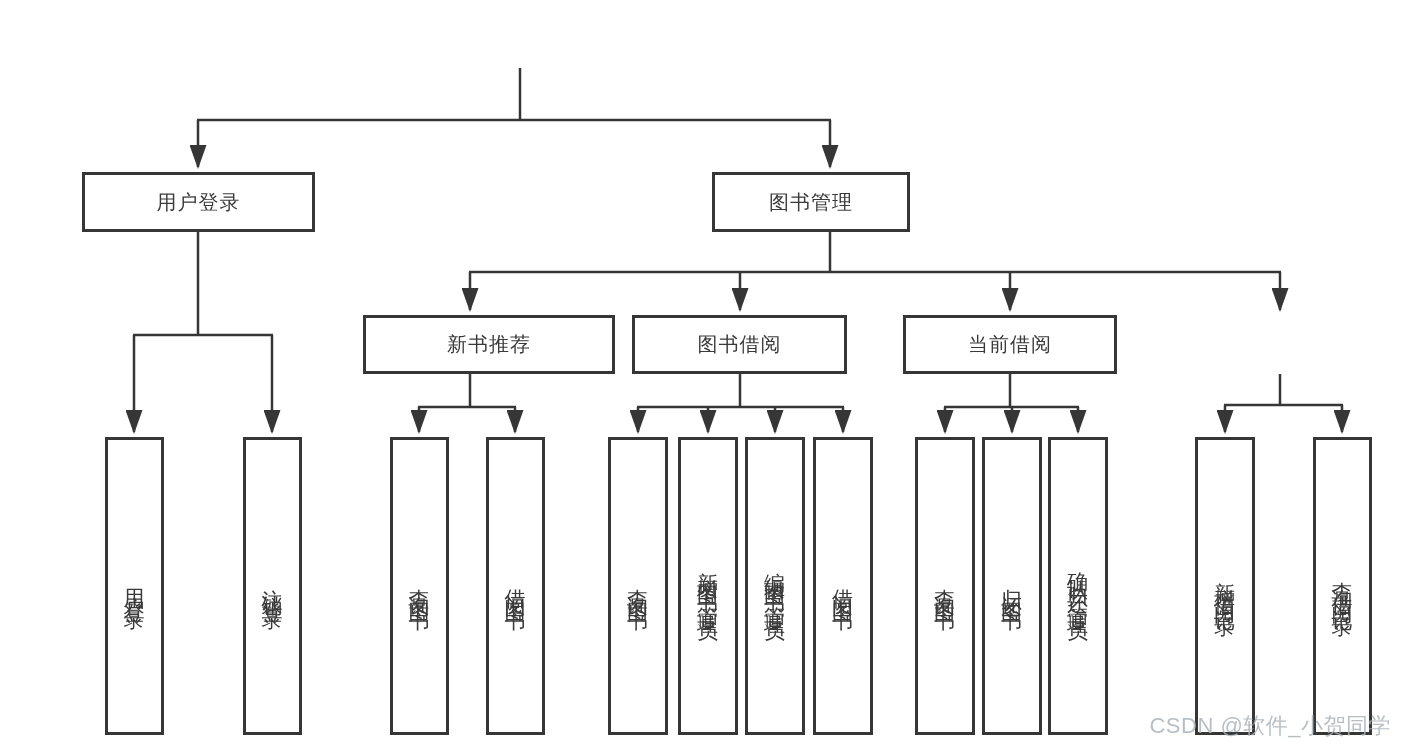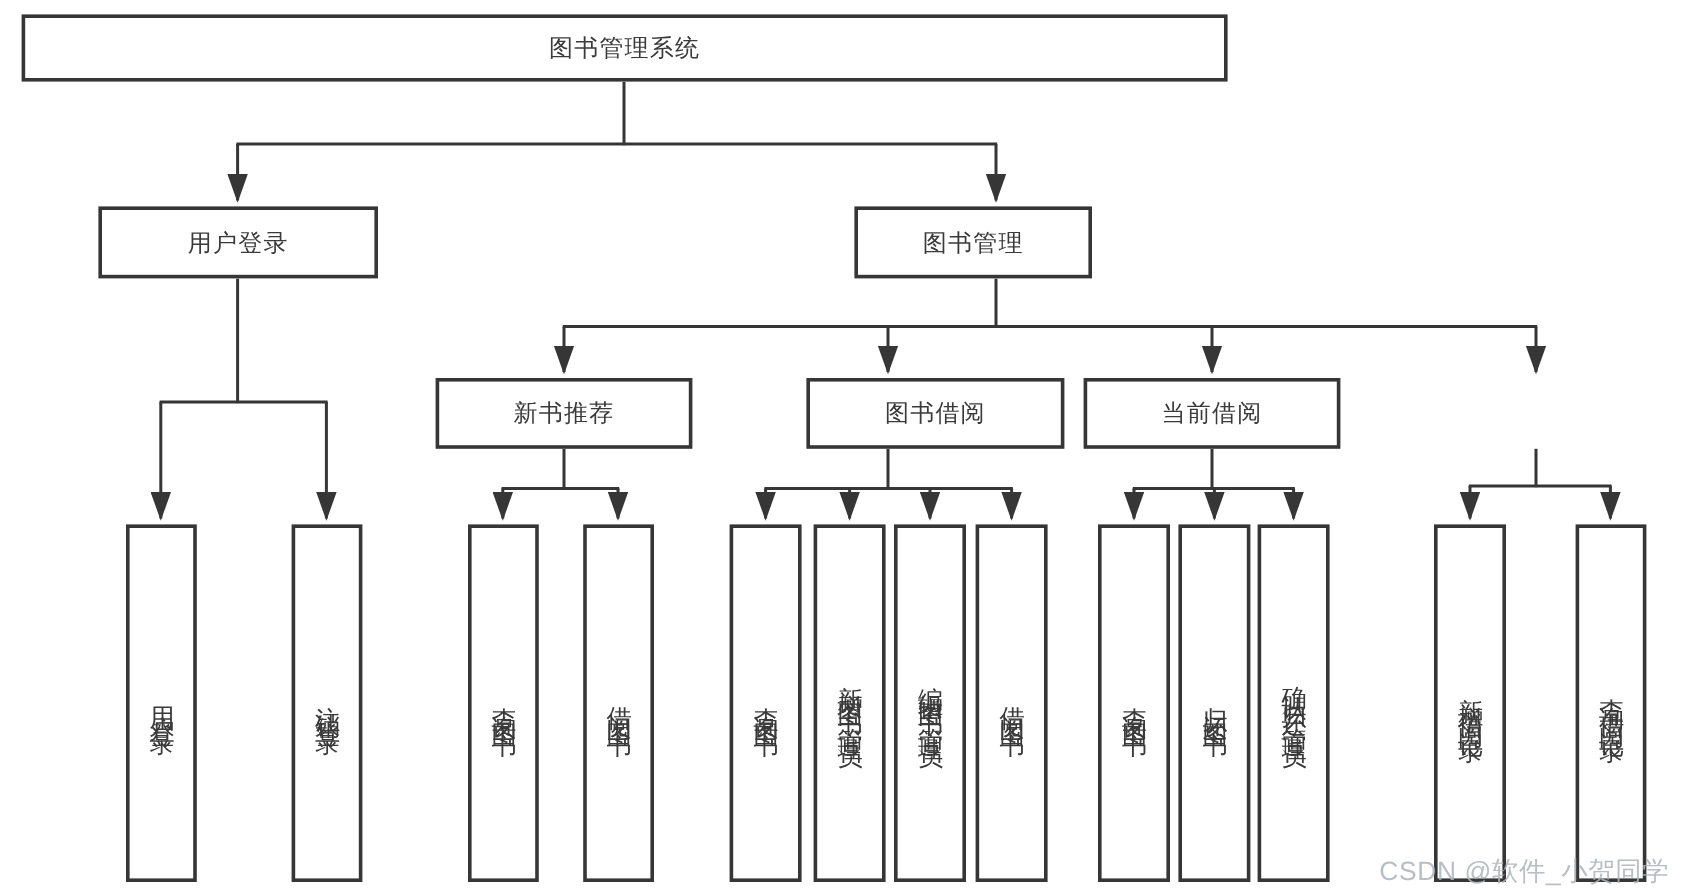--- a/index.html
+++ b/index.html
@@ -51,22 +51,22 @@
     letter-spacing: 7px;
     line-height: 1;
     white-space: nowrap;
   }
 
   .root-box   { left: 18px;  top: 12px;  width: 1005px; height: 56px; }
 
   .b-user     { left: 82px;  top: 172px; width: 233px;  height: 60px; }
   .b-book     { left: 712px; top: 172px; width: 198px;  height: 60px; }
 
-  .s-new      { left: 363px;  top: 315px; width: 214px; height: 59px; text-align: right; }
-  .s-borrow   { left: 632px;  top: 315px; width: 215px; height: 59px; margin-left: 40px; }
+  .s-new      { left: 363px;  top: 315px; width: 252px; height: 59px; text-align: right; }
+  .s-borrow   { left: 632px;  top: 315px; width: 215px; height: 59px; }
   .s-current  { left: 903px;  top: 315px; width: 214px; height: 59px; align-items: center; }
   .s-record   { left: 1173px; top: 315px; width: 214px; height: 59px; }
 
   .l-user-1   { left: 105px;  }
   .l-user-2   { left: 243px;  }
   .l-new-1    { left: 390px;  }
   .l-new-2    { left: 486px;  }
   .l-bor-1    { left: 608px;  width: 60px; }
   .l-bor-2    { left: 678px;  width: 60px; }
   .l-bor-3    { left: 745px;  width: 60px; }
@@ -151,23 +151,20 @@
 
       <g>
         <line x1="1280" y1="374" x2="1280" y2="406"></line>
         <line x1="1224" y1="405" x2="1343" y2="405"></line>
         <line x1="1225" y1="405" x2="1225" y2="432" marker-end="url(#arw)"></line>
         <line x1="1342" y1="405" x2="1342" y2="432" marker-end="url(#arw)"></line>
       </g>
     </g>
   </svg>
 
-  <div class="box root-box">
-    <span class="hlabel">图书管理系统</span>
-  </div>
 
   <div class="box b-user">
     <span class="hlabel">用户登录</span>
   </div>
   <div class="box b-book">
     <span class="hlabel">图书管理</span>
   </div>
 
   <div class="box s-new">
     <span class="hlabel">新书推荐</span>

